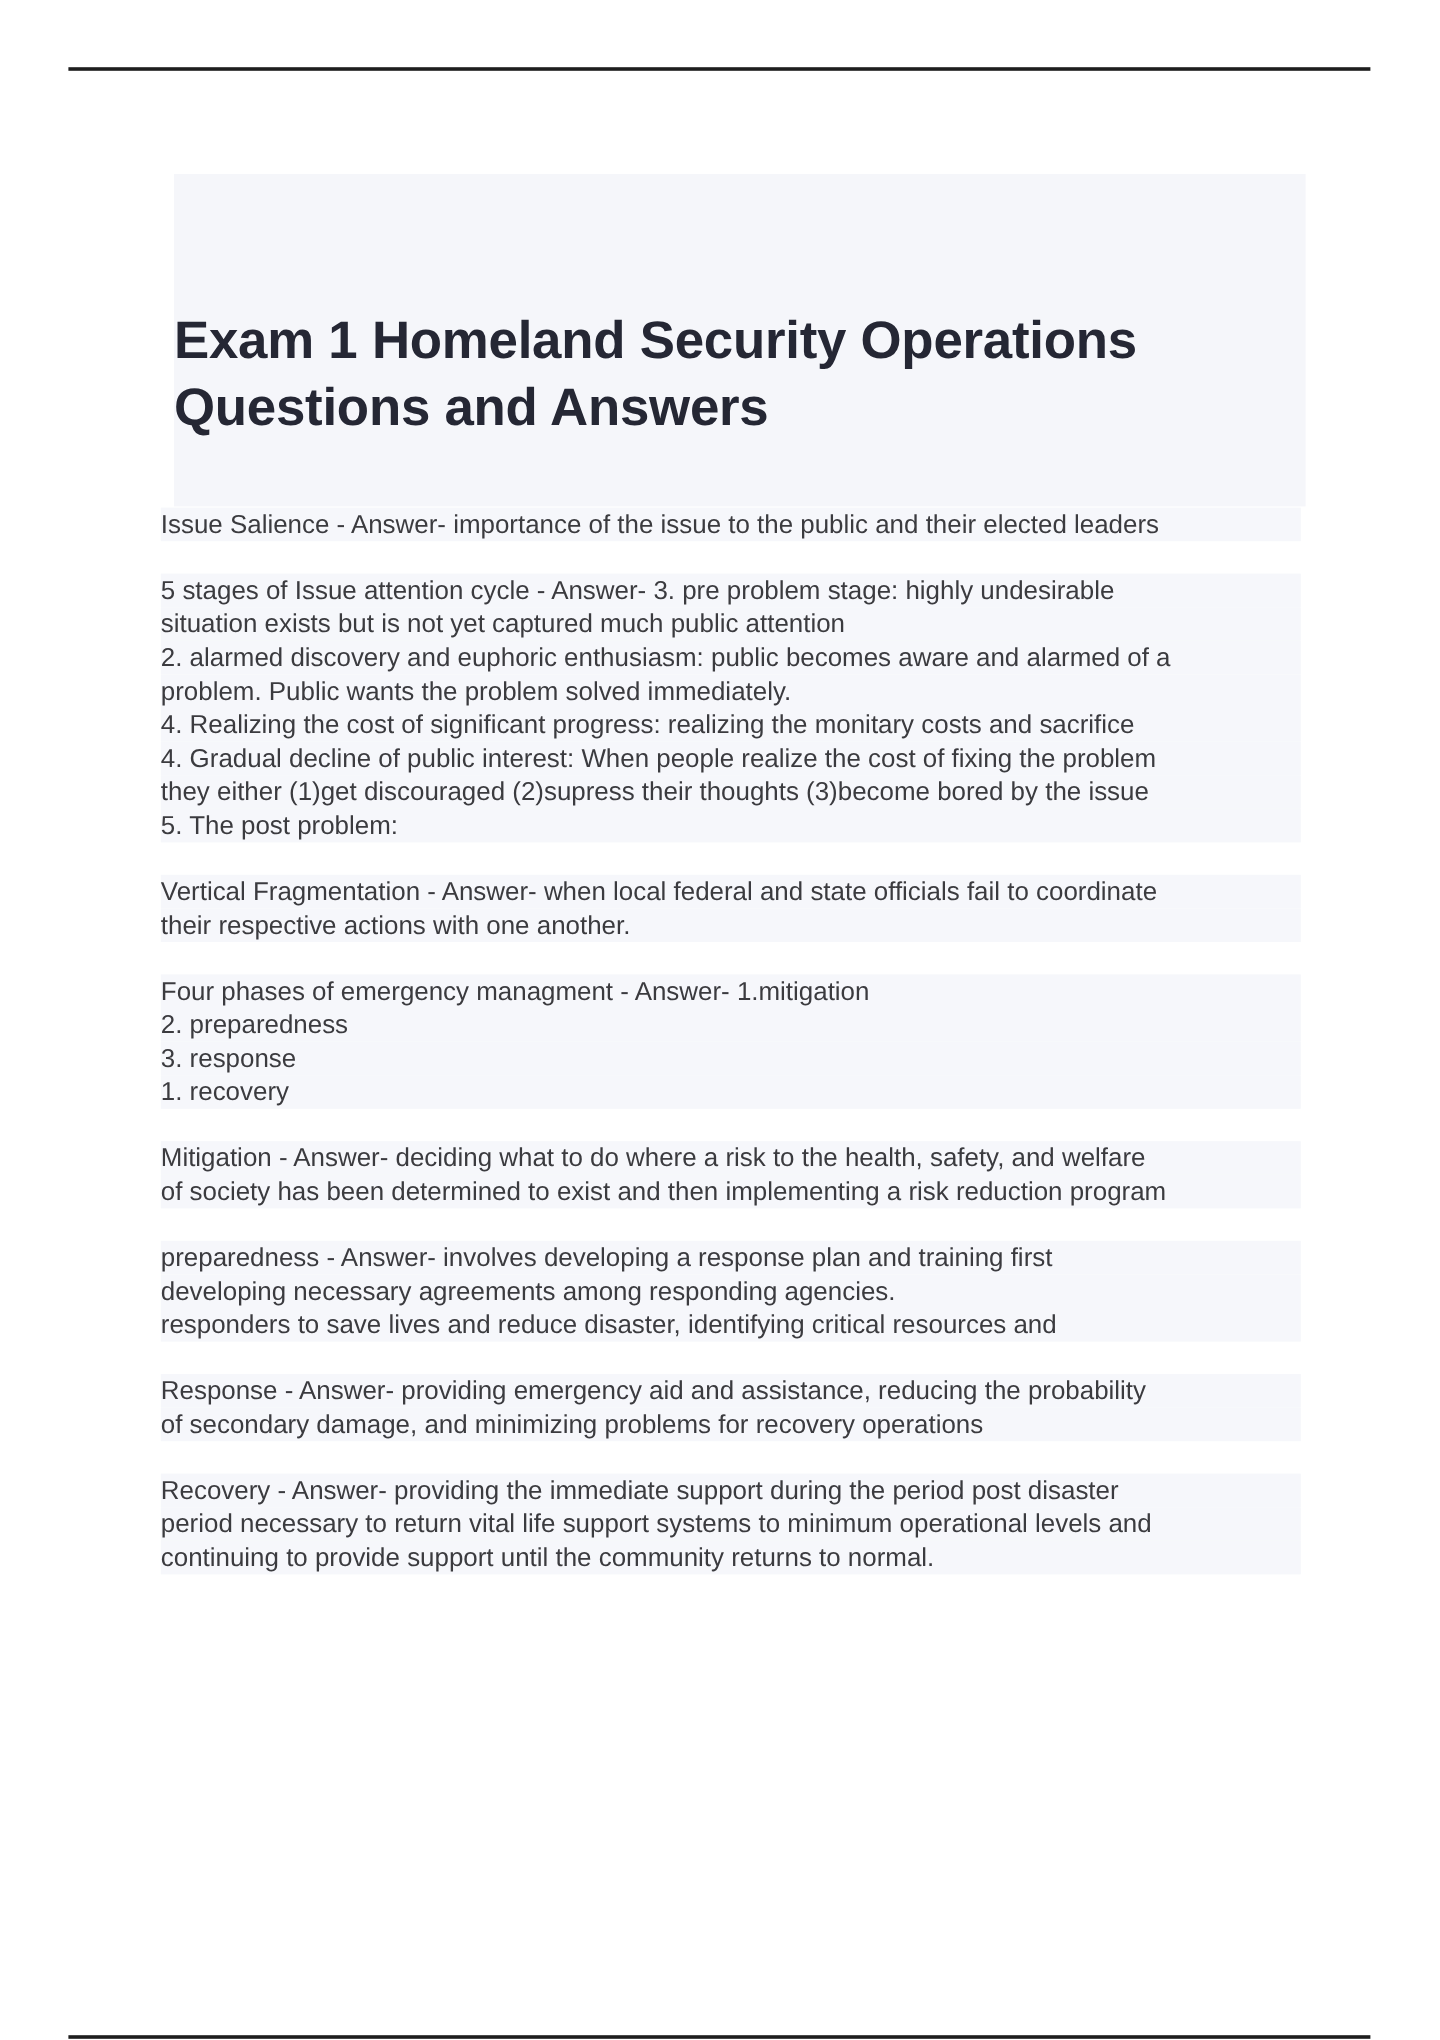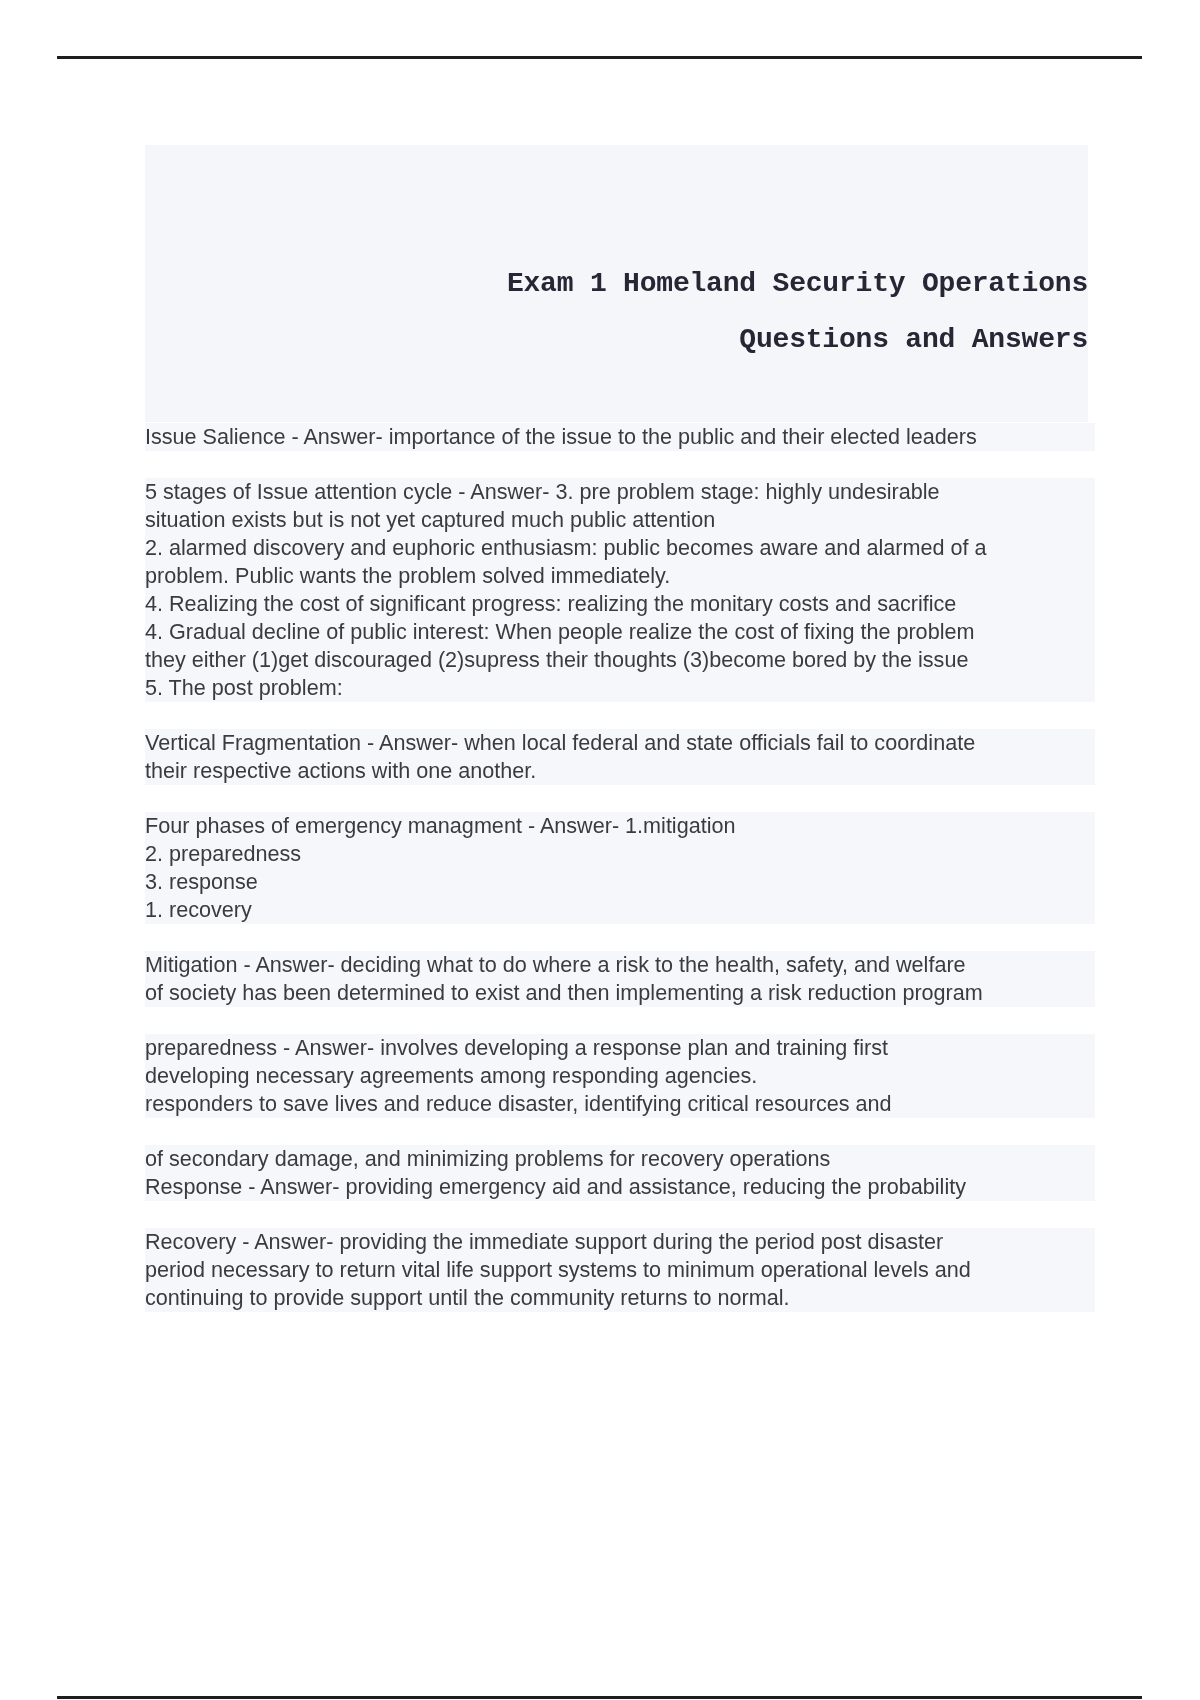--- a/index.html
+++ b/index.html
@@ -31,32 +31,31 @@
       width: 943px;
       height: 277px;
       background: #f5f6fa;
     }
     .title {
       position: absolute;
       left: 145px;
       top: 256px;
       width: 943px;
       margin: 0;
-      font-family: Liberation Mono, monospace;
+      font-family: Liberation Sans, sans-serif;
       font-weight: bold;
-      font-size: 28px;
+      font-size: 44px;
       line-height: 56px;
       color: #252734;
       letter-spacing: -0.2px;
-      text-align: right;
     }
 
     .content {
       position: absolute;
-      left: 145px;
+      left: 134px;
       top: 423px;
       width: 950px;
     }
     .qa {
       margin: 0 0 27px 0;
       font-size: 21.6px;
       line-height: 28px;
       color: #3b3b3f;
     }
     .qa .line {
@@ -103,22 +102,22 @@
   <p class="qa">
     <span class="line">Mitigation - Answer- deciding what to do where a risk to the health, safety, and welfare</span>
     <span class="line">of society has been determined to exist and then implementing a risk reduction program</span>
   </p>
   <p class="qa">
     <span class="line">preparedness - Answer- involves developing a response plan and training first</span>
     <span class="line">developing necessary agreements among responding agencies.</span>
     <span class="line">responders to save lives and reduce disaster, identifying critical resources and</span>
   </p>
   <p class="qa">
+    <span class="line">Response - Answer- providing emergency aid and assistance, reducing the probability</span>
     <span class="line">of secondary damage, and minimizing problems for recovery operations</span>
-    <span class="line">Response - Answer- providing emergency aid and assistance, reducing the probability</span>
   </p>
   <p class="qa">
     <span class="line">Recovery - Answer- providing the immediate support during the period post disaster</span>
     <span class="line">period necessary to return vital life support systems to minimum operational levels and</span>
     <span class="line">continuing to provide support until the community returns to normal.</span>
   </p>
 </div>
 
 <div class="rule rule-bottom"></div>
 

